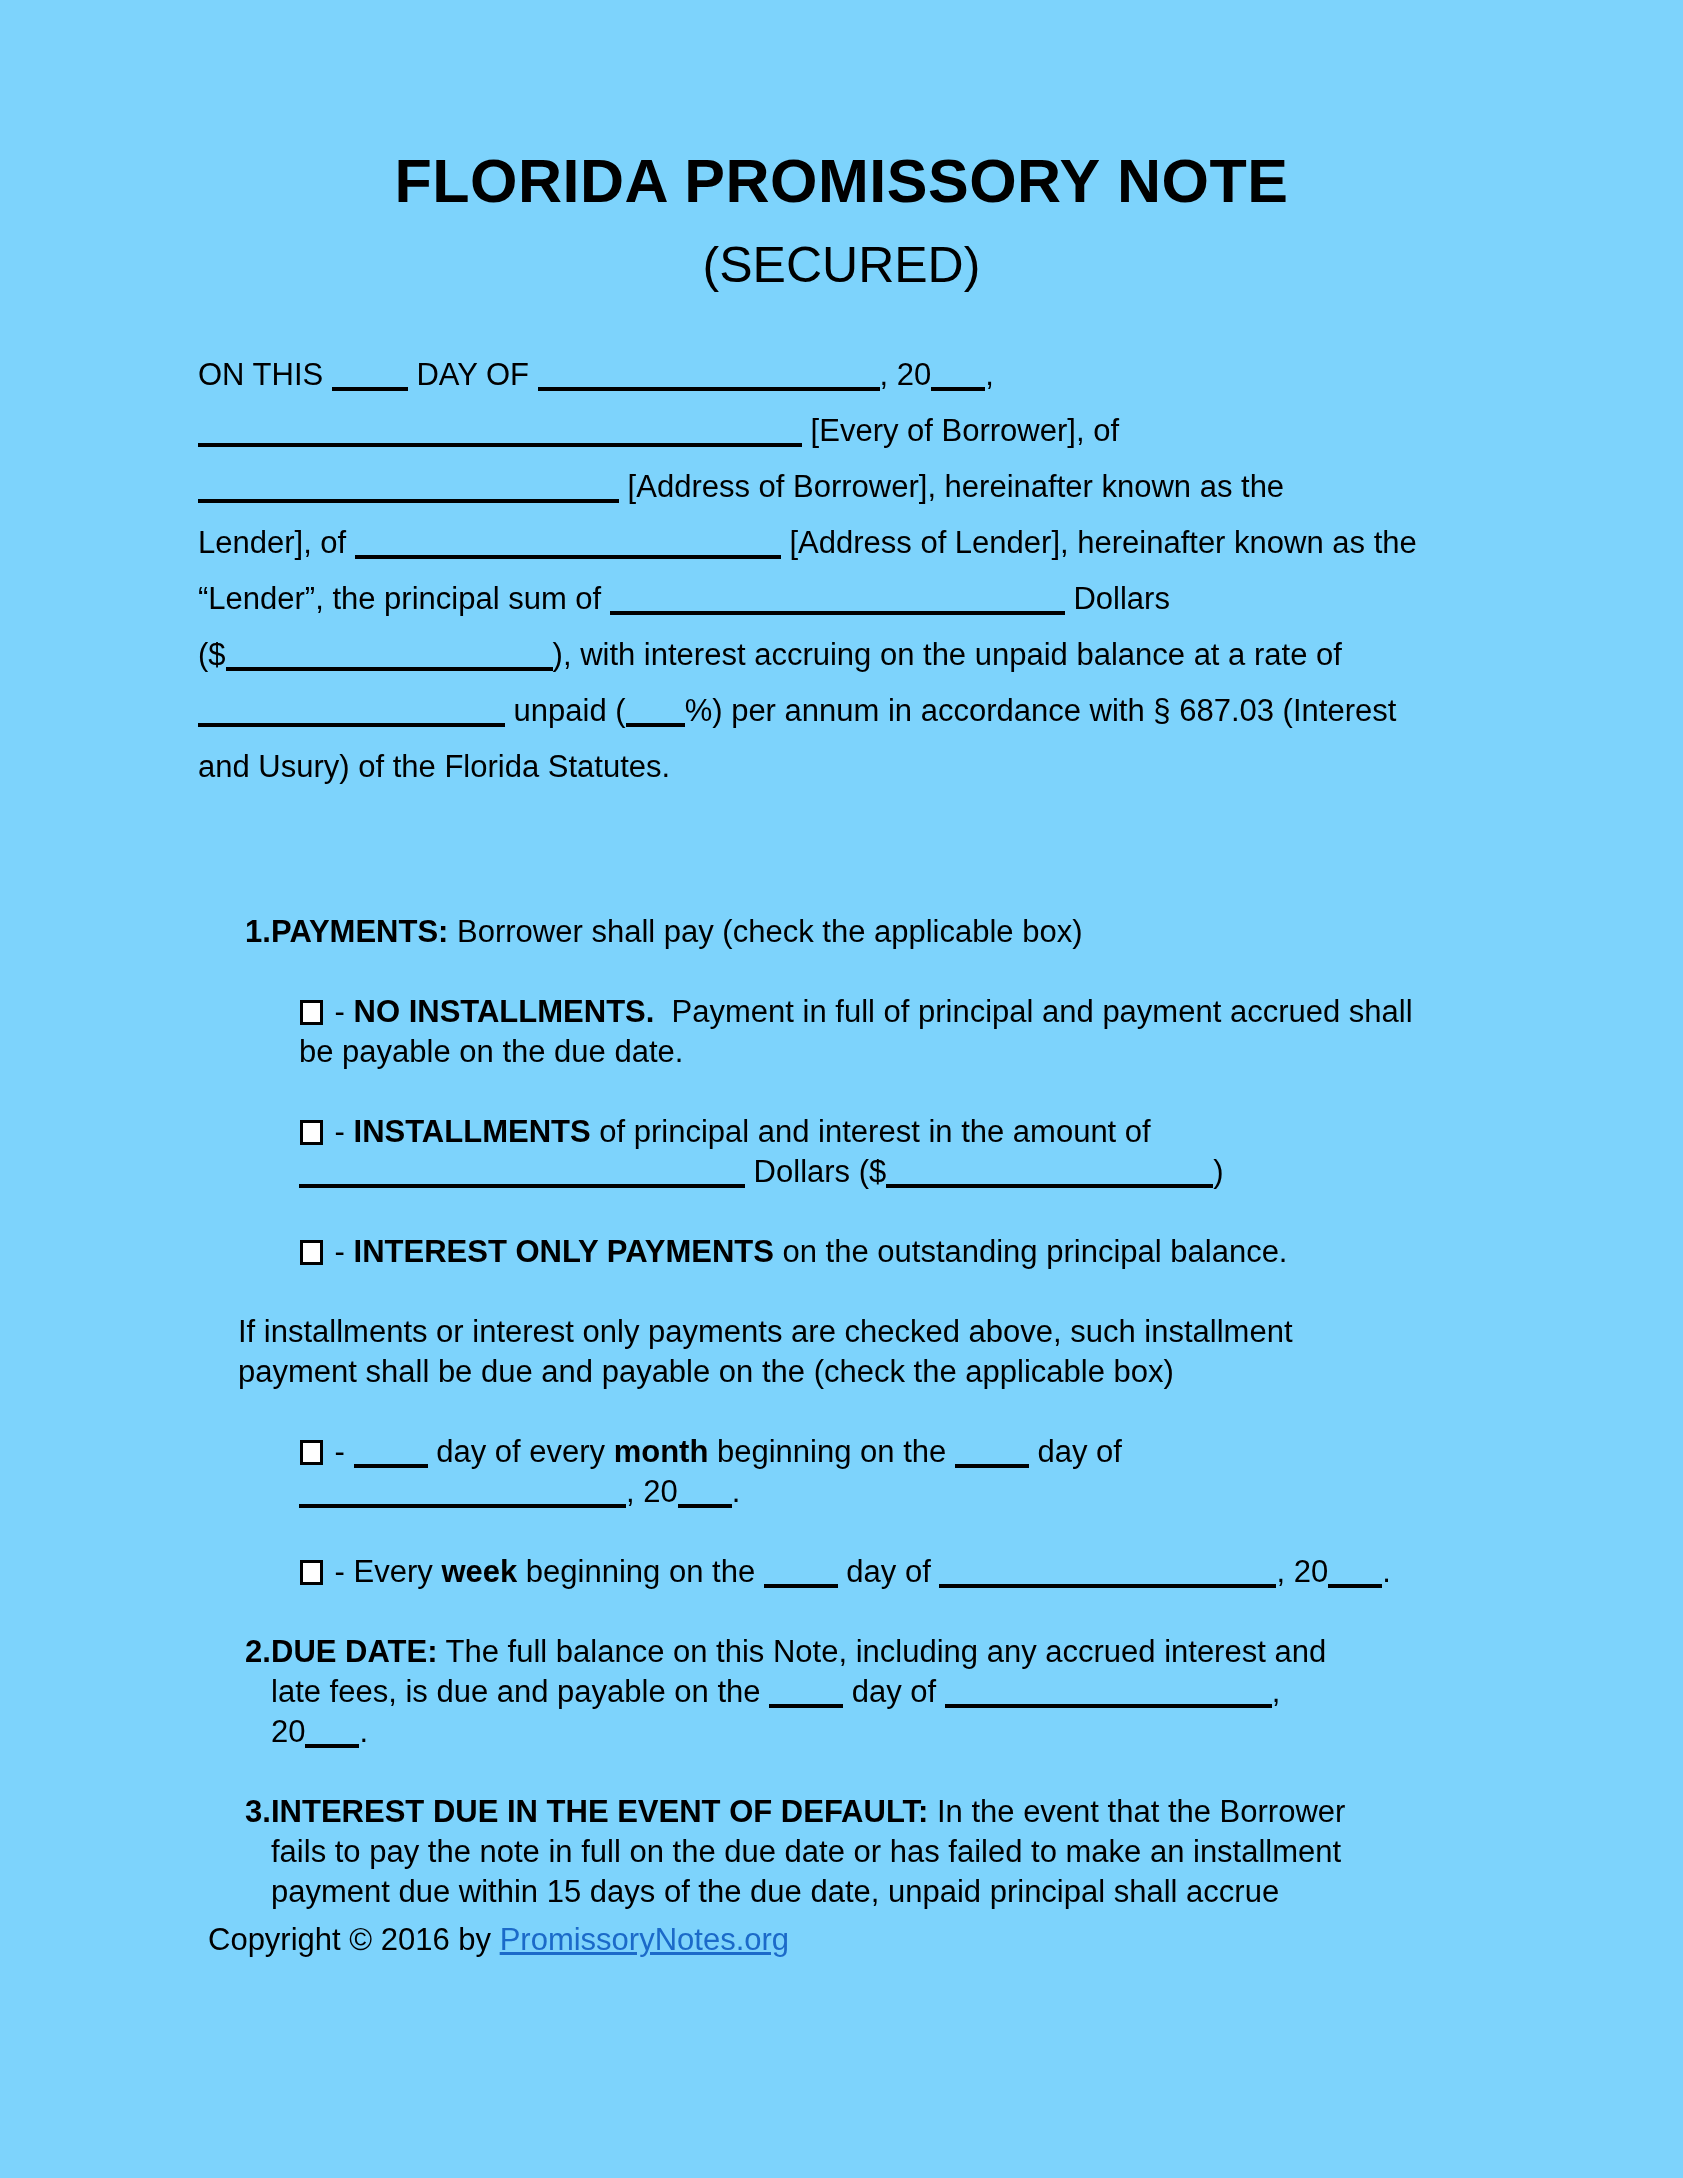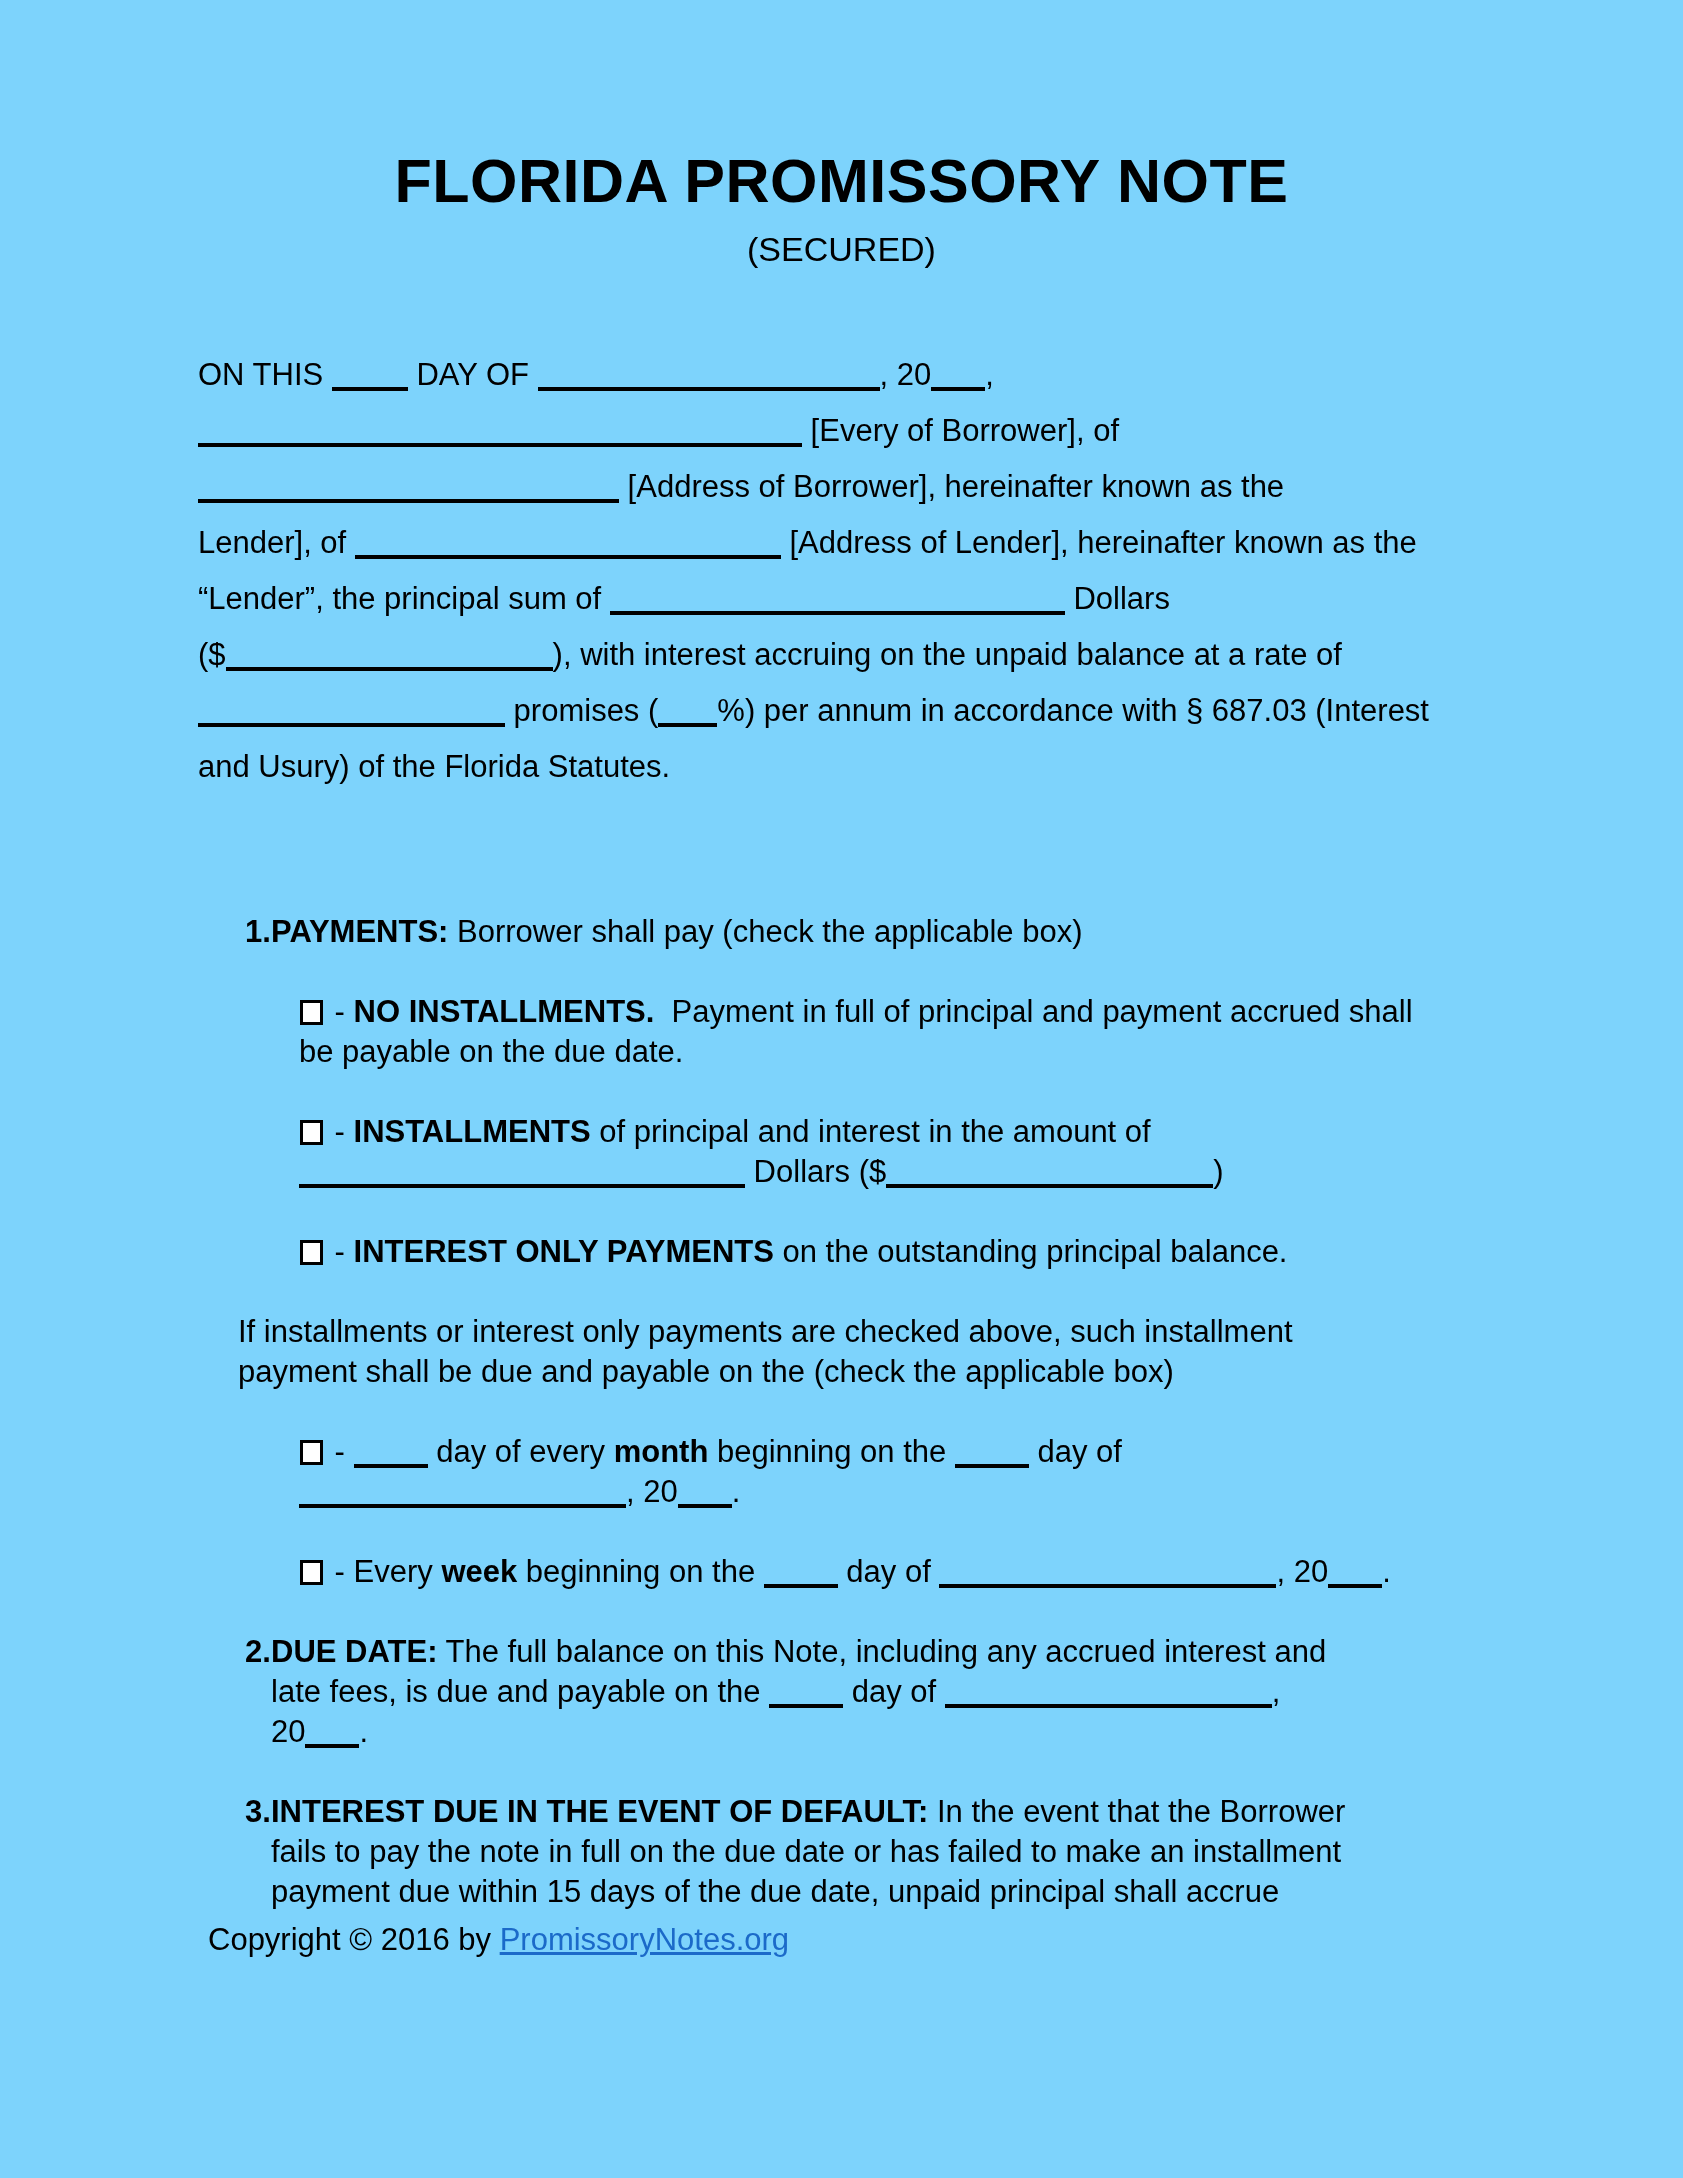--- a/index.html
+++ b/index.html
@@ -7,21 +7,21 @@
     position:relative;
     width:1683px; height:2178px;
     background:#7dd3fc;
     font-family:"Liberation Sans", sans-serif;
     font-size:31px;
     color:#000000;
     overflow:hidden;
   }
   .header { position:absolute; top:151px; left:0; width:1683px; text-align:center; }
   .title { font-size:61px; font-weight:bold; line-height:61px; letter-spacing:0.5px; }
-  .subtitle { font-size:34px; line-height:50px; margin-top:12px; }
+  .subtitle { font-size:50px; line-height:50px; margin-top:28px; }
 
   .intro { position:absolute; top:347px; left:198px; width:1322px; line-height:56px; }
   .sections { position:absolute; top:912px; left:198px; width:1327px; line-height:40px; }
   .footer { position:absolute; top:1920px; left:208px; line-height:40px; }
 
   .line { white-space:pre-wrap; }
   .para { margin-bottom:40px; }
   .para:last-child { margin-bottom:0; }
   .num-item { display:flex; }
   .num { flex:0 0 26px; margin-left:47px; font-weight:bold; }
@@ -55,21 +55,21 @@
     <div class="subtitle">(SECURED)</div>
   </div>
 
   <div class="intro">
       <div class="line"><span>ON THIS </span><span class="blank" style="width: 76px;"></span><span> DAY OF </span><span class="blank" style="width: 342px;"></span><span>, 20</span><span class="blank" style="width: 54px;"></span><span>,</span></div>
       <div class="line"><span class="blank" style="width: 604px;"></span><span> [Every of Borrower], of</span></div>
       <div class="line"><span class="blank" style="width: 421px;"></span><span> [Address of Borrower], hereinafter known as the</span></div>
       <div class="line"><span>Lender], of </span><span class="blank" style="width: 426px;"></span><span> [Address of Lender], hereinafter known as the</span></div>
       <div class="line"><span>“Lender”, the principal sum of </span><span class="blank" style="width: 455px;"></span><span> Dollars</span></div>
       <div class="line"><span>($</span><span class="blank" style="width: 327px;"></span><span>), with interest accruing on the unpaid balance at a rate of</span></div>
-      <div class="line"><span class="blank" style="width: 307px;"></span><span> promises (</span><span class="blank" style="width: 59px;"></span><span>%) per annum in accordance with § 687.03 (Interest</span></div>
+      <div class="line"><span class="blank" style="width: 307px;"></span><span> unpaid (</span><span class="blank" style="width: 59px;"></span><span>%) per annum in accordance with § 687.03 (Interest</span></div>
       <div class="line"><span>and Usury) of the Florida Statutes.</span></div>
     </div>
 
   <div class="sections">
       <div class="para num-item">
         <span class="num">1.</span>
         <div class="body">
           <div class="line"><strong>PAYMENTS:</strong><span> Borrower shall pay (check the applicable box)</span></div>
         </div>
       </div>

